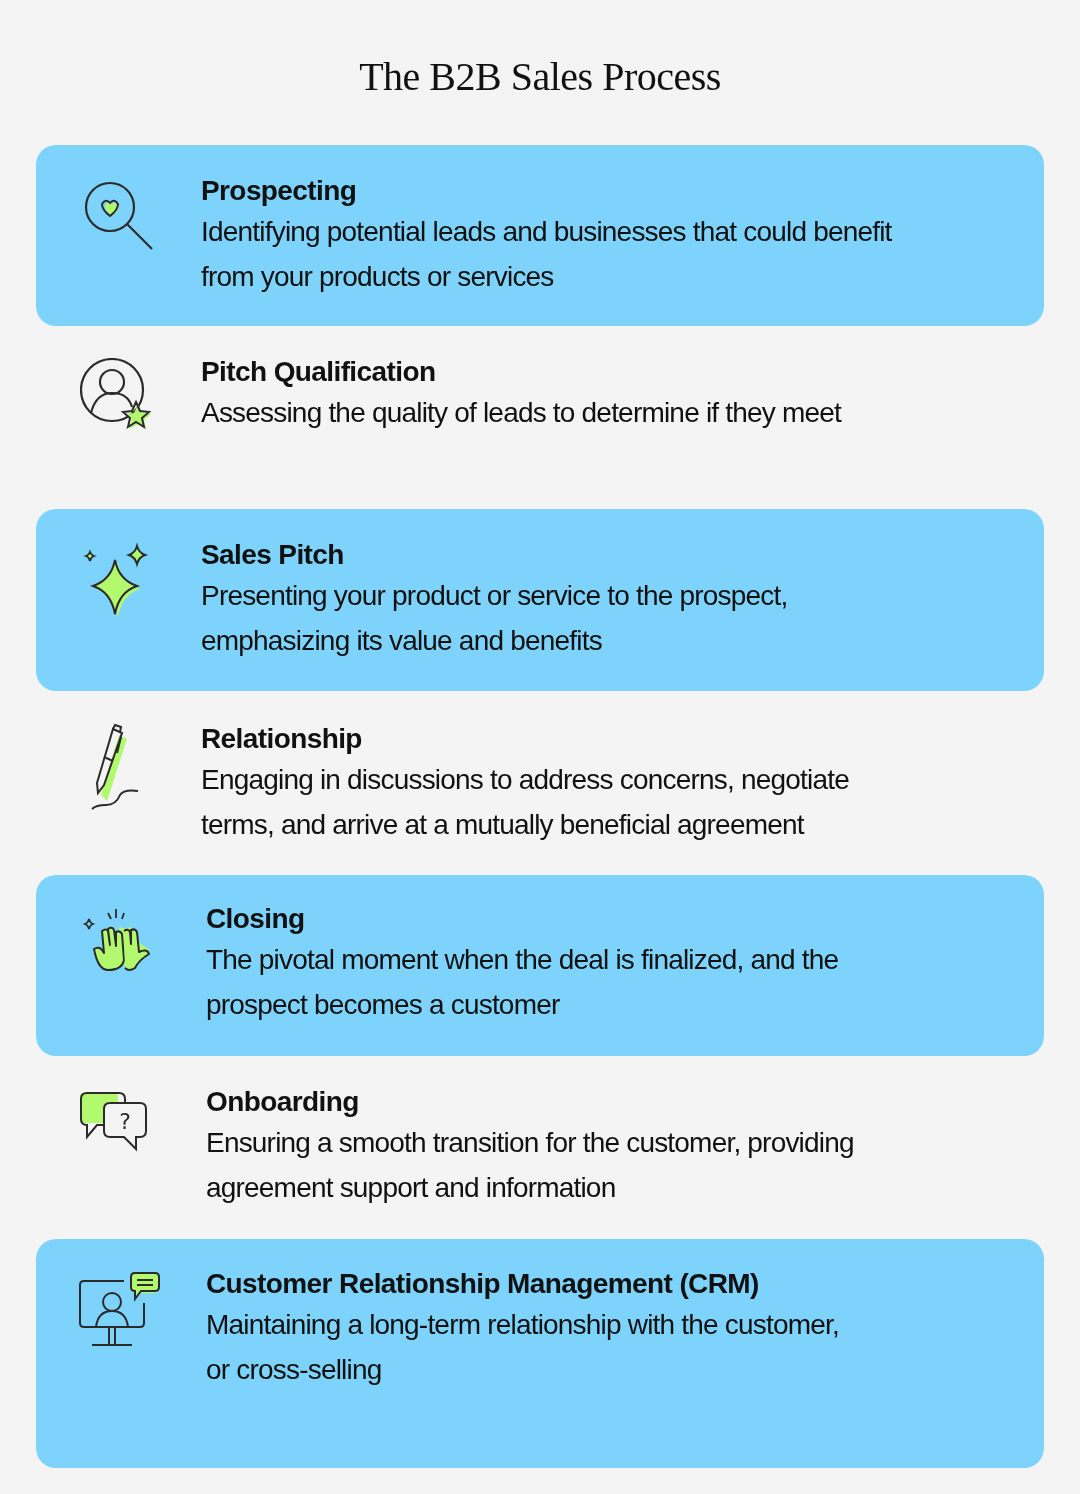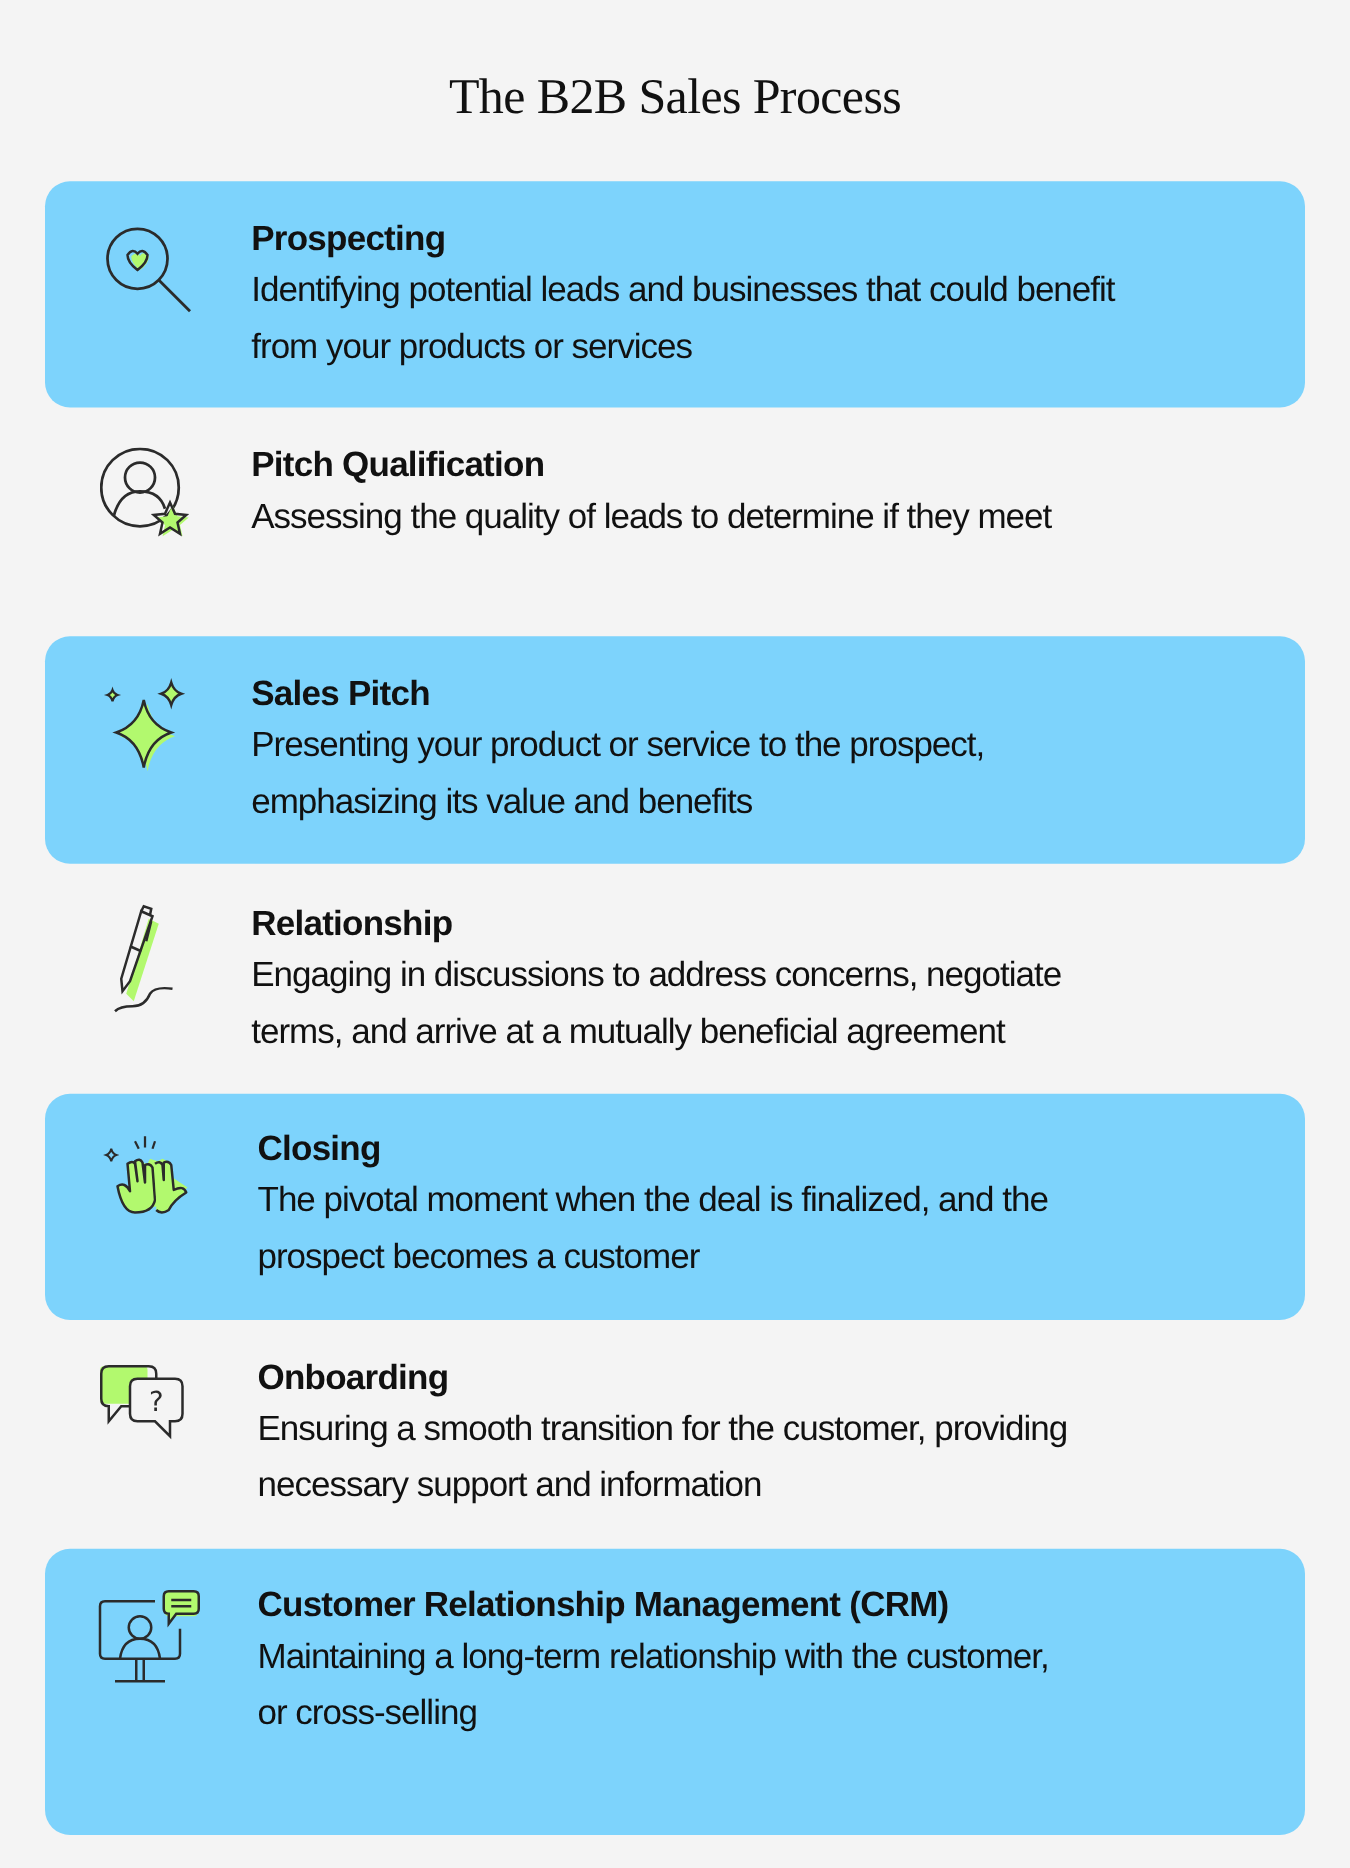--- a/index.html
+++ b/index.html
@@ -118,21 +118,21 @@
     <svg width="80" height="75" viewBox="0 0 80 75">
       <rect x="4" y="4" width="38" height="30" rx="3" fill="#b2f96e"></rect>
       <path d="M5 10 q0-6 6-6 h32 q6 0 6 6 v26 q0 0 -6 0 h-22 l-10 12 v-12 q-6 0 -6-6z" fill="none" stroke="#2b2b2b" stroke-width="2"></path>
       <path d="M28 20 q0-6 6-6 h30 q6 0 6 6 v22 q0 6 -6 6 h-4 v12 l-12-12 h-14 q-6 0 -6-6z" fill="#f4f4f4" stroke="#2b2b2b" stroke-width="2"></path>
       <text x="49" y="40" font-size="22" font-family="DejaVu Sans, sans-serif" text-anchor="middle" fill="#2b2b2b">?</text>
     </svg>
   </div>
   <div class="text" style="left:170px;top:28px;">
     <p class="heading">Onboarding</p>
     <p class="desc">Ensuring a smooth transition for the customer, providing</p>
-    <p class="desc">necessary support and information</p>
+    <p class="desc">agreement support and information</p>
   </div>
 </div>
 
 <div class="row card" style="top:1239px;height:229px;">
   <div class="icon" style="left:40px;top:30px;">
     <svg width="90" height="80" viewBox="0 0 90 80">
       <path d="M48 12 h-40 q-4 0 -4 4 v38 q0 4 4 4 h56 q4 0 4-4 v-20" fill="none" stroke="#2b2b2b" stroke-width="2"></path>
       <circle cx="36" cy="33" r="9" fill="none" stroke="#2b2b2b" stroke-width="2"></circle>
       <path d="M20 58 q2-16 16-16 q14 0 16 16" fill="none" stroke="#2b2b2b" stroke-width="2"></path>
       <line x1="33" y1="58" x2="33" y2="75" stroke="#2b2b2b" stroke-width="2"></line>

